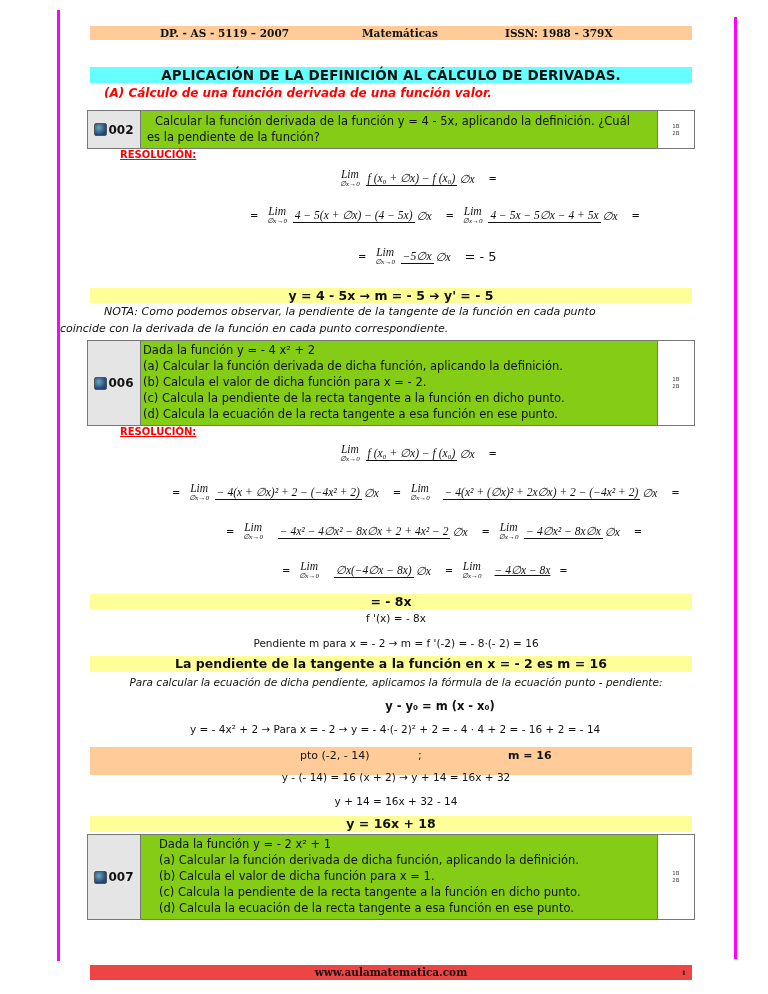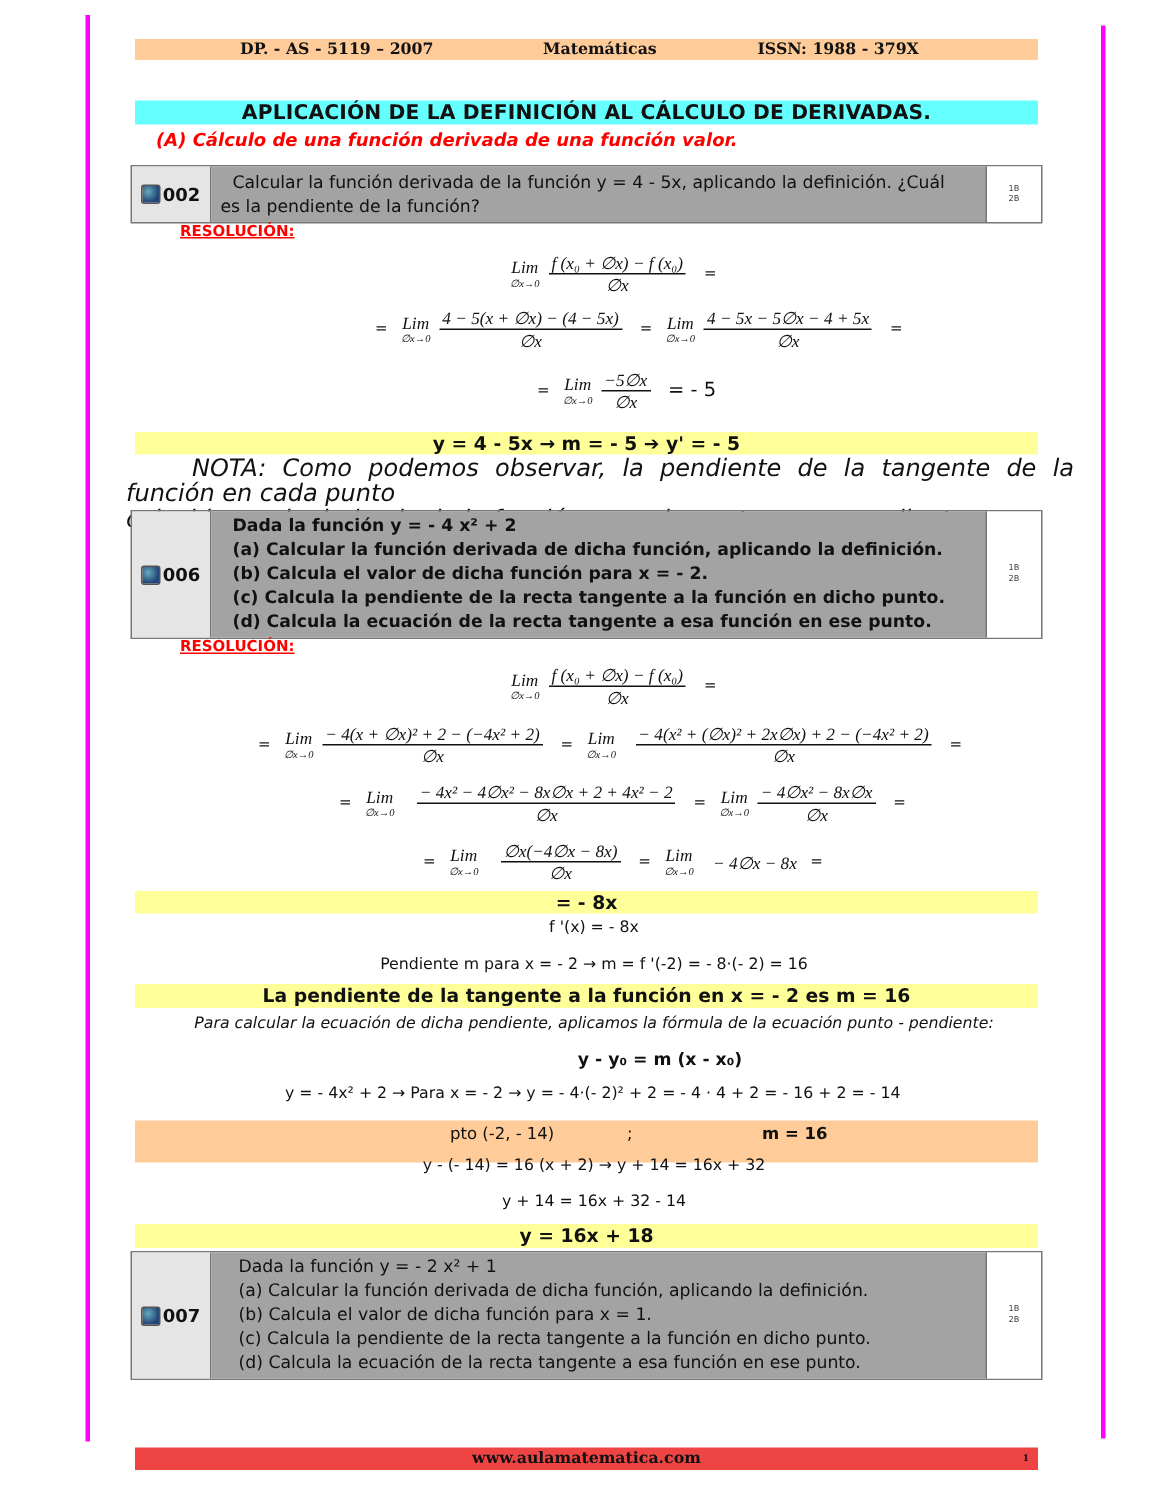--- a/index.html
+++ b/index.html
@@ -14,38 +14,38 @@
   .title-band { top:67px; height:16px; background:#66ffff; text-align:center;
     font-weight:bold; font-size:13.5px; line-height:16px; letter-spacing:0.1px; }
   .subtitle { position:absolute; left:104px; top:86px; color:#ff0000;
     font-size:12px; font-weight:bold; font-style:italic; }
   .ex-box { position:absolute; left:87px; width:606px; border:1px solid #777;
     display:flex; font-size:11.5px; }
   .ex-num { width:52px; background:#e5e5e5; border-right:1px solid #777;
     display:flex; align-items:center; justify-content:center; font-weight:bold; font-size:12px; }
   .ex-num .globe { display:inline-block; width:11px; height:11px; margin-right:1px;
     background:radial-gradient(circle at 35% 35%, #6ab 0%, #247 70%); border:1px solid #555; border-radius:2px; }
-  .ex-text { flex:1; background:#a3a3a3; border-right:1px solid #777; padding:1px 6px; line-height:16px; font-style:italic; }
+  .ex-text { flex:1; background:#84cc16; border-right:1px solid #777; padding:1px 6px; line-height:16px; font-style:italic; }
   .ex-text.upright { font-style:normal; }
   .ex-side { width:36px; background:#fff; display:flex; flex-direction:column; align-items:center; justify-content:center;
     font-size:5.5px; color:#444; line-height:7px; }
   .resol { position:absolute; left:120px; color:#ff0000; font-size:10px; text-decoration:underline; font-weight:bold; }
   .math { position:absolute; font-family:"Liberation Serif", serif; font-style:italic; font-size:11.5px; white-space:nowrap; }
-  .frac { display:inline-flex; flex-direction:column; align-items:center; vertical-align:middle; margin:0 3px; }
+  .frac { display:inline-flex; flex-direction:row; align-items:flex-end; vertical-align:middle; margin:0 3px; }
   .frac .num { border-bottom:1px solid #111; padding:0 2px; }
   .frac .den { padding:0 2px; }
   .lim { display:inline-flex; flex-direction:column; align-items:center; vertical-align:middle; font-size:11.5px; }
   .lim small { font-size:7px; font-style:italic; }
   .eq { font-style:normal; font-family:"DejaVu Sans", sans-serif; font-size:10px; margin:0 6px; vertical-align:middle; }
   .yellow-band { position:absolute; left:90px; width:602px; background:#ffff99; text-align:center;
     font-weight:bold; font-size:12.5px; }
   .orange-band { position:absolute; left:90px; width:602px; background:#ffcc99; text-align:center; font-size:11px; }
   .line { position:absolute; left:60px; width:672px; text-align:center; font-size:10.5px; font-style:italic; }
   .line.up { font-style:normal; }
-  .note { position:absolute; left:60px; width:632px; font-size:16px; font-style:italic; line-height:17px; text-align:justify;margin-left:24px; }
+  .note { position:absolute; left:60px; width:632px; font-size:11px; font-style:italic; line-height:17px; text-align:justify; }
   .footer-band { top:965px; height:15px; background:#ef4444; text-align:center;
     font-family:"DejaVu Serif", serif; font-weight:bold; font-size:10.5px; line-height:15px; }
   .page-num { position:absolute; right:6px; top:0; font-size:6px; }
 </style>
 </head>
 <body>
 
 <div class="pink-line" style="left:57px; top:10px; height:951px;"></div>
 <div class="pink-line" style="left:734px; top:17px; height:942px;"></div>
 
@@ -123,21 +123,21 @@
 <div class="note" style="top:303px;">
   <div style="text-indent:44px;">NOTA: Como podemos observar, la pendiente de la tangente de la función en cada punto</div>
   <div>coincide con la derivada de la función en cada punto correspondiente.</div>
 </div>
 
 <div class="ex-box" style="top:340px; height:84px;">
   <div class="ex-num">
     <span class="globe"></span>
     <span>006</span>
   </div>
-  <div class="ex-text" style="padding-left:14px; font-style:normal;font-weight:bold;">
+  <div class="ex-text" style="padding-left:2px; font-style:normal;">
     <div>Dada la función   y = - 4 x² + 2</div>
     <div>(a) Calcular la función derivada de dicha función, aplicando la definición.</div>
     <div>(b) Calcula el valor de dicha función para x = - 2.</div>
     <div>(c) Calcula la pendiente de la recta tangente a la función en dicho punto.</div>
     <div>(d) Calcula la ecuación de la recta tangente a esa función en ese punto.</div>
   </div>
   <div class="ex-side">
     <span>1B</span>
     <span>2B</span>
   </div>
@@ -205,21 +205,21 @@
     </span>
   <span class="frac" style="margin-left:12px;">
       <span class="num">∅x(−4∅x − 8x)</span>
       <span class="den">∅x</span>
     </span>
   <span class="eq">=</span>
   <span class="lim">
       <span>Lim</span>
       <small>∅x→0</small>
     </span>
-  <span style="margin-left:10px; vertical-align:middle;">− 4∅x − 8x</span>
+  <span style="margin-left:10px; vertical-align:middle;text-decoration:underline;">− 4∅x − 8x</span>
   <span class="eq">=</span>
 </div>
 
 <div class="yellow-band" style="top:594px; height:15px; line-height:15px;">= - 8x</div>
 <div class="line up" style="top:612px;">f '(x) = - 8x</div>
 <div class="line up" style="top:637px;">Pendiente m para x = - 2  → m = f '(-2) = - 8·(- 2) =  16</div>
 <div class="yellow-band" style="top:656px; height:16px; line-height:16px;">La pendiente de la tangente a la función en x = - 2    es   m = 16</div>
 <div class="line" style="top:676px;">Para calcular la ecuación de dicha pendiente, aplicamos la fórmula de la ecuación punto - pendiente:</div>
 <div class="line up" style="top:699px; font-weight:bold; font-size:11.5px;padding-left:44px;">y  -  y₀  =  m  (x  -  x₀)</div>
 <div class="line up" style="top:723px; left:190px; width:auto;">y = - 4x² + 2 → Para   x = - 2 → y = - 4·(- 2)² + 2 = - 4 · 4 + 2 = - 16 + 2 = - 14</div>

